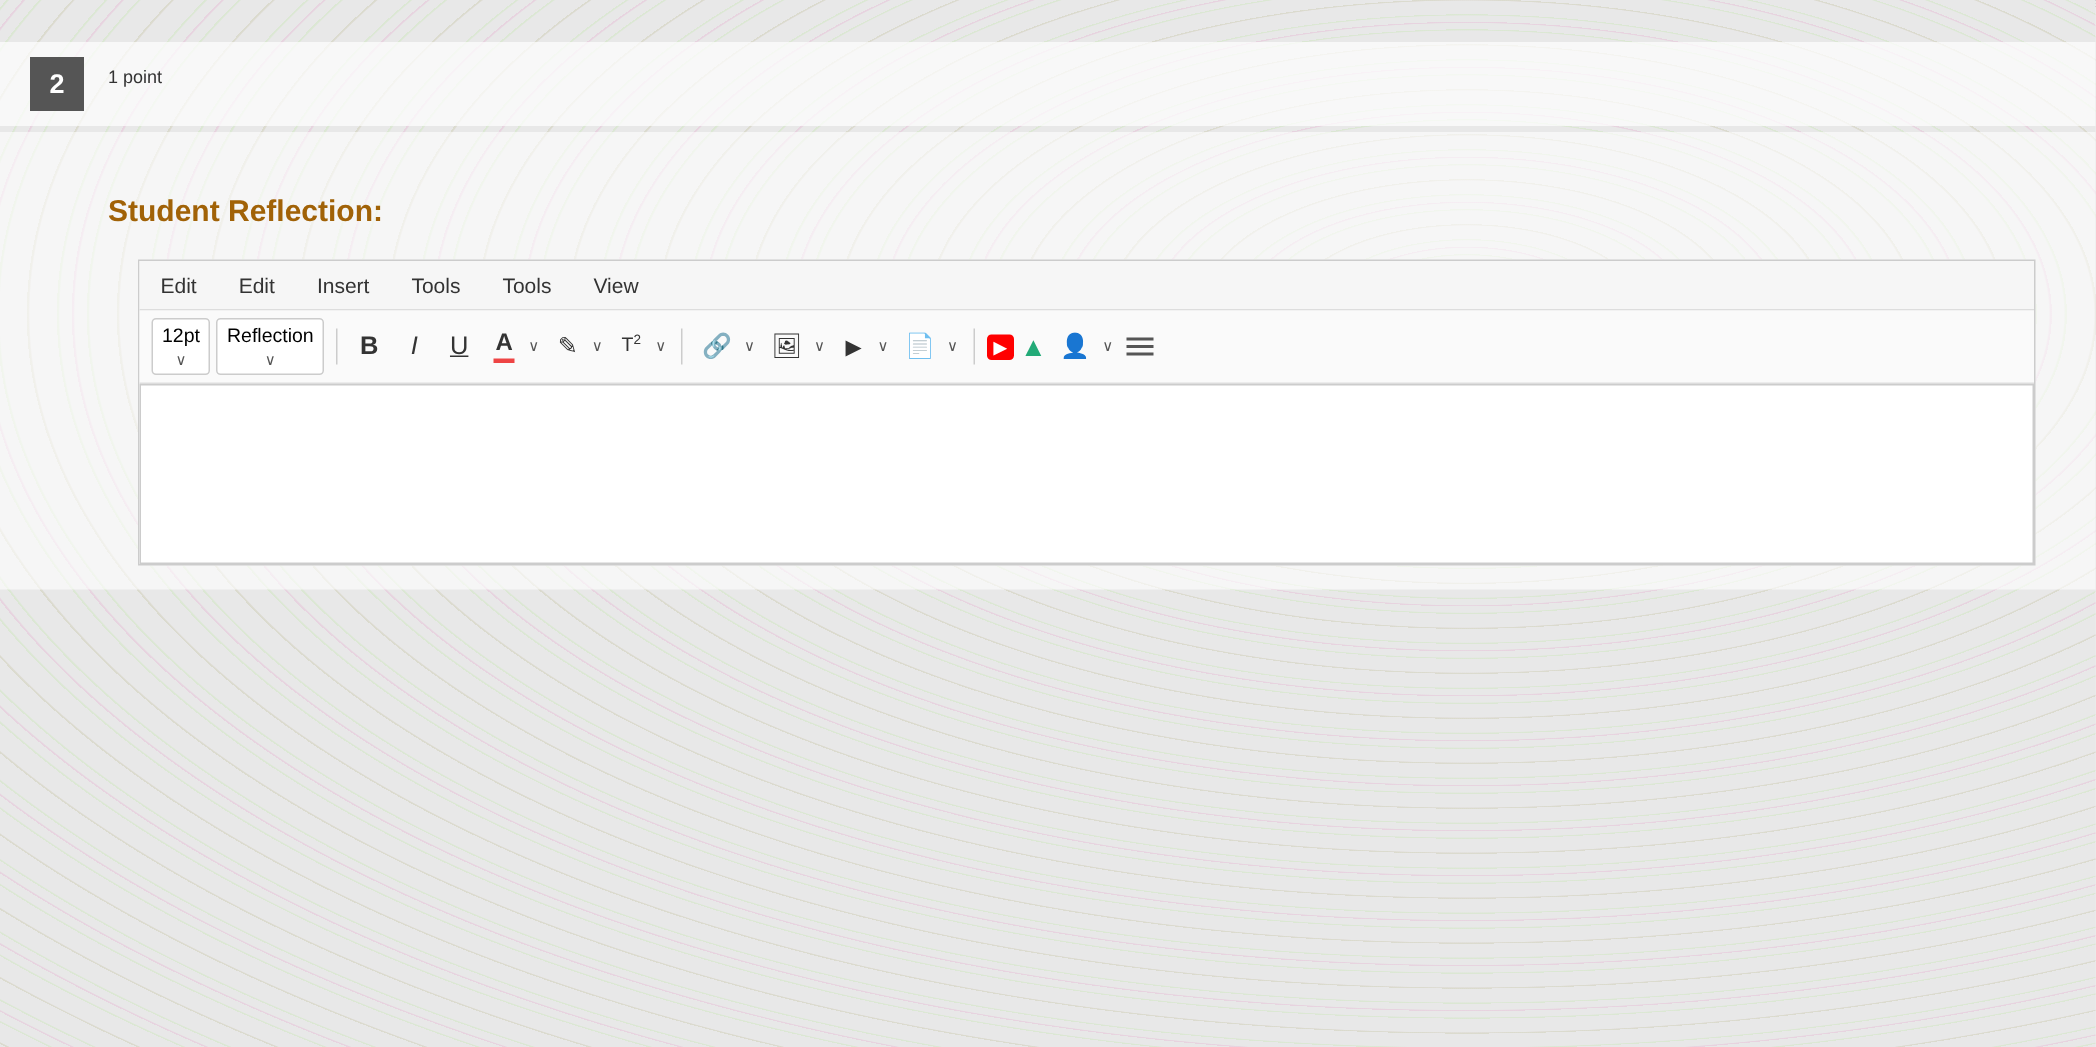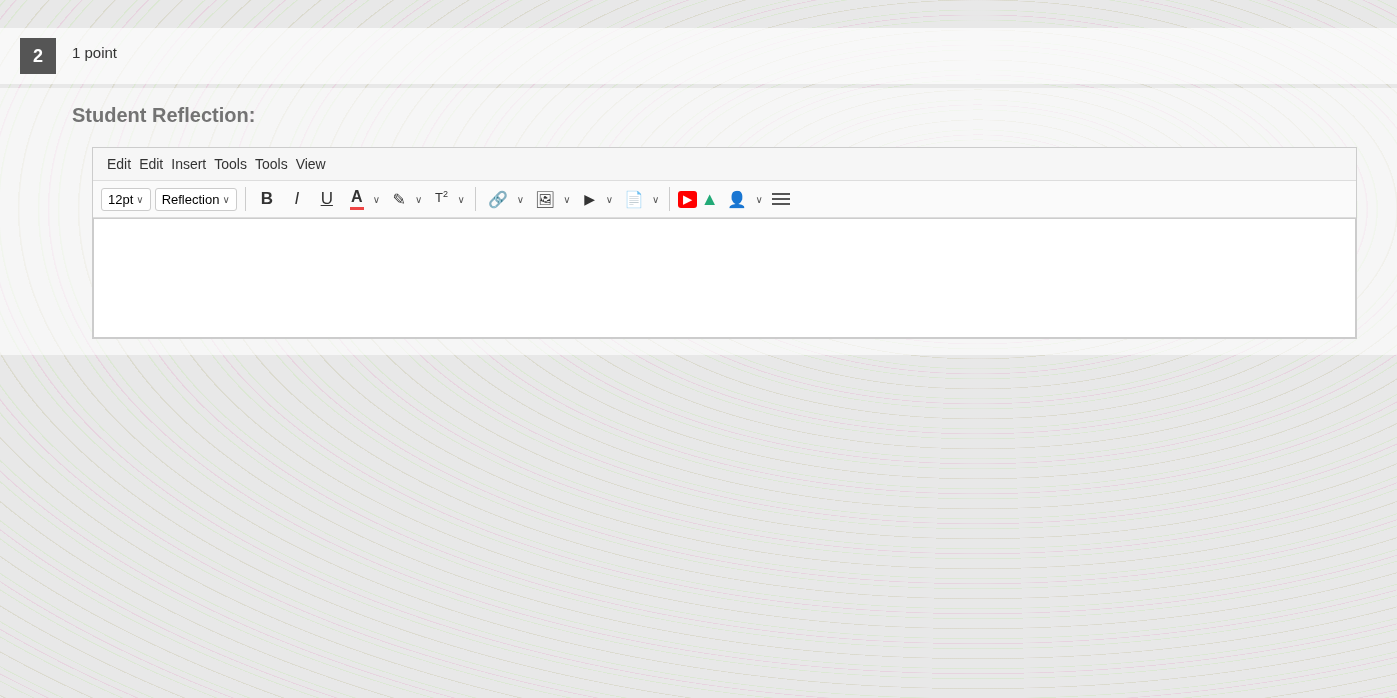--- a/index.html
+++ b/index.html
@@ -88,35 +88,36 @@
       width: 36px;
       height: 36px;
       display: flex;
       align-items: center;
       justify-content: center;
       margin-right: 16px;
       flex-shrink: 0;
     }
 
     .question-points {
-      font-size: 15px;
+      font-size: 12px;
       color: #333;
       margin-top: 6px;
     }
 
     .question-body {
       padding: 16px 20px 16px 72px;
       background: rgba(255,255,255,0.6);
     }
 
     .student-reflection-label {
       font-size: 20px;
       font-weight: bold;
-      color: #737373;
+      color: #a16207;
       margin-bottom: 20px;
+      margin-top: 26px;
     }
 
     .question-text {
       font-size: 22px;
       color: #111;
       line-height: 1.4;
       margin-bottom: 30px;
     }
 
     
@@ -125,20 +126,21 @@
       border: 1px solid #ccc;
       margin: 0 20px 0 20px;
     }
 
     .menu-bar {
       display: flex;
       align-items: center;
       padding: 6px 10px;
       border-bottom: 1px solid #ddd;
       background: rgba(245,245,245,0.95);
+      gap: 20px;
     }
 
     .menu-item {
       font-size: 14px;
       color: #333;
       cursor: pointer;
       padding: 2px 4px;
     }
 
     .toolbar-bar {
@@ -154,20 +156,21 @@
     .toolbar-select {
       display: flex;
       align-items: center;
       gap: 3px;
       padding: 3px 6px;
       border: 1px solid #ccc;
       background: white;
       border-radius: 3px;
       cursor: pointer;
       font-size: 13px;
+      flex-direction: column;
     }
 
     .toolbar-select .chevron {
       font-size: 10px;
       color: #555;
     }
 
     .toolbar-divider {
       width: 1px;
       height: 24px;

